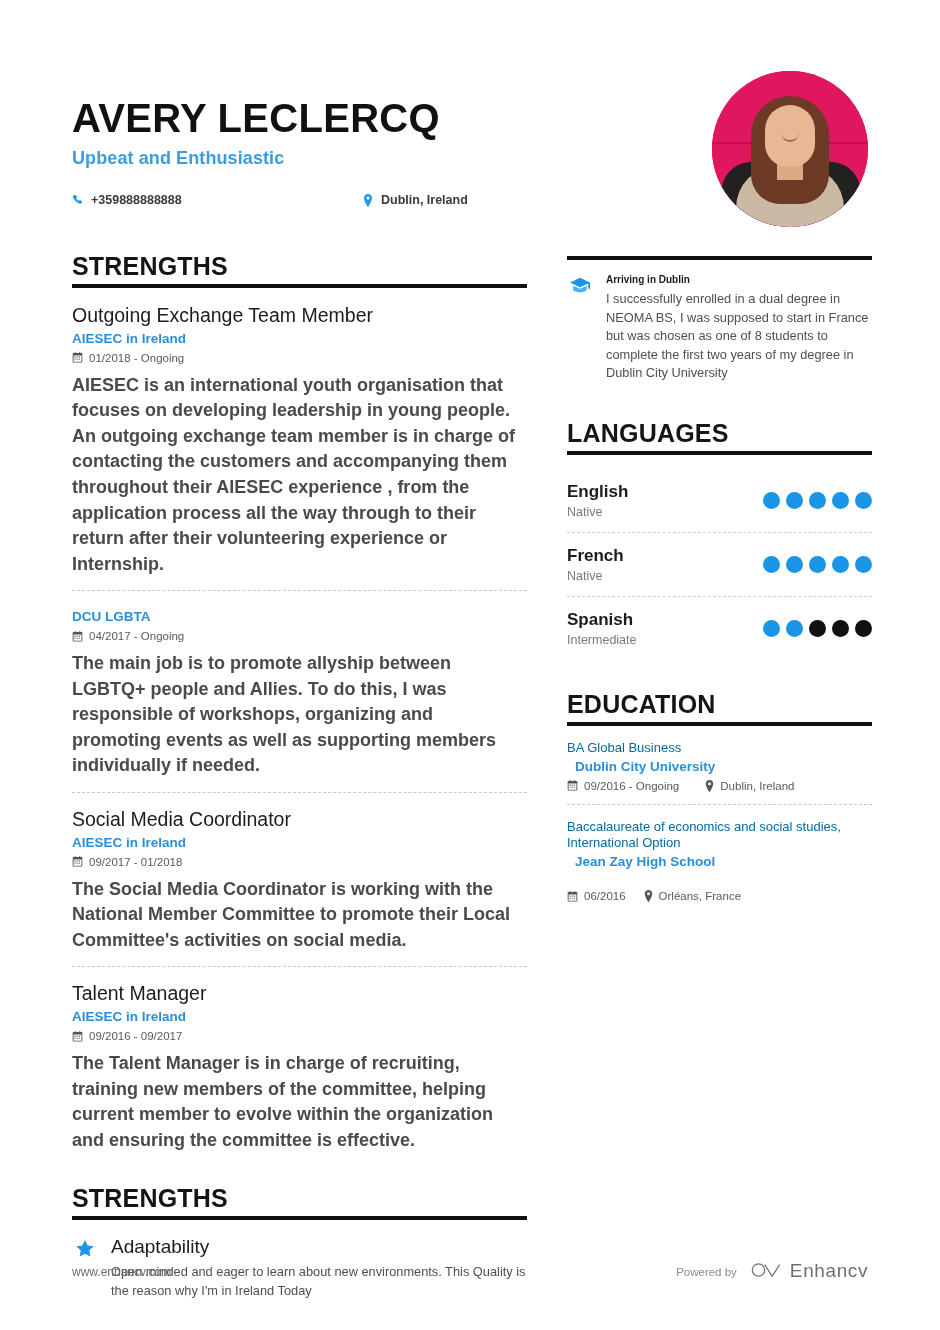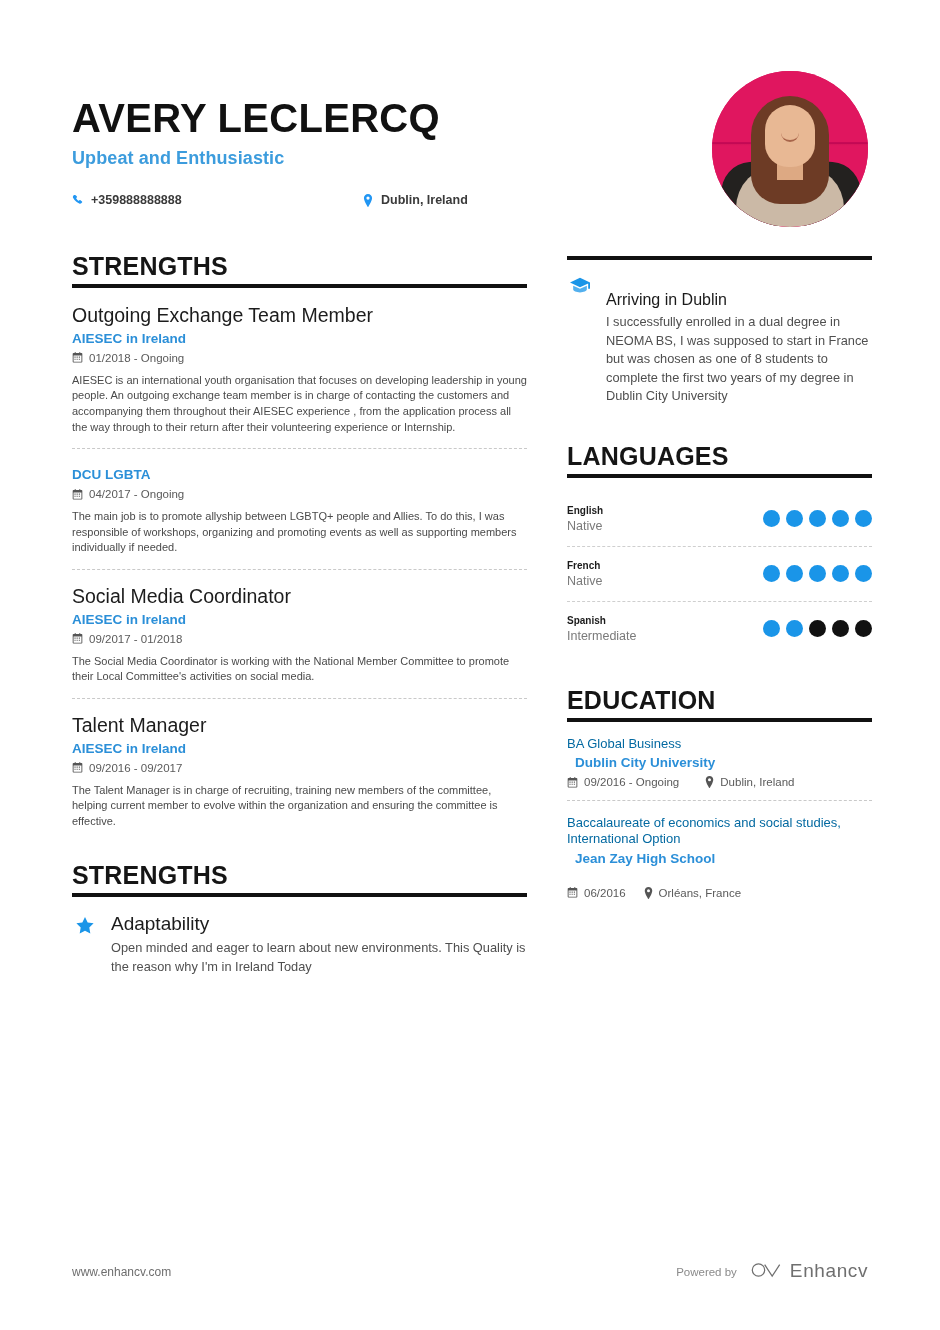--- a/index.html
+++ b/index.html
@@ -198,24 +198,25 @@
     gap: 6px;
     font-size: 11.5px;
     color: #5a5a5a;
   }
   .meta-ico {
     display: inline-flex;
     align-items: center;
     color: #555;
   }
   .entry-desc {
-    font-size: 11px;
+    font-size: 18px;
     line-height: 1.42;
     color: #4a4a4a;
     margin-top: 9px;
+    font-weight: bold;
   }
 
   
   .icon-entry {
     display: flex;
     gap: 13px;
     padding-bottom: 10px;
   }
   .icon-box {
     flex-shrink: 0;
@@ -225,42 +226,41 @@
     padding-top: 2px;
   }
   .icon-entry-body { flex: 1; }
   .icon-entry-title {
     font-size: 19px;
     font-weight: 400;
     color: #1c1c1c;
     line-height: 1.2;
   }
   .icon-entry-title.bold {
-    font-size: 16px;
-    font-weight: 400;
+    font-size: 10px;
+    font-weight: 700;
     color: #1b1b1b;
-    margin-top: 16px;
   }
   .icon-entry-desc {
     font-size: 12.8px;
     line-height: 1.45;
     color: #4f4f4f;
     margin-top: 4px;
   }
 
   
   .lang-row {
     display: flex;
     justify-content: space-between;
     align-items: center;
     padding: 13px 0 13px 0;
   }
   .lang-row + .lang-row { border-top: 1px dashed #cfcfcf; }
   .lang-name {
-    font-size: 10px;
+    font-size: 17px;
     font-weight: 700;
     color: #1b1b1b;
   }
   .lang-level {
     font-size: 12.5px;
     color: #7a7a7a;
     margin-top: 3px;
   }
   .dots { display: flex; gap: 6px; align-items: center; }
   .dot {

